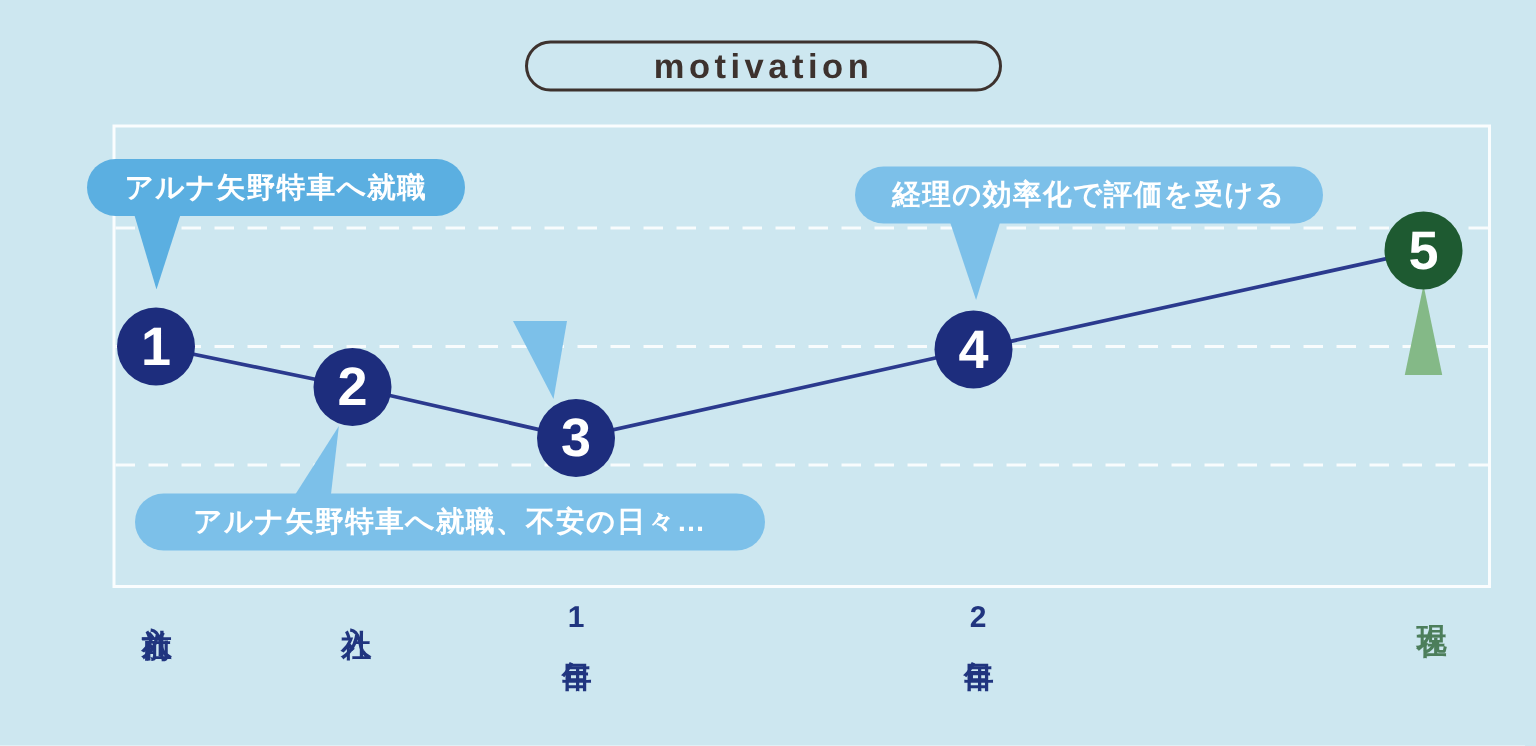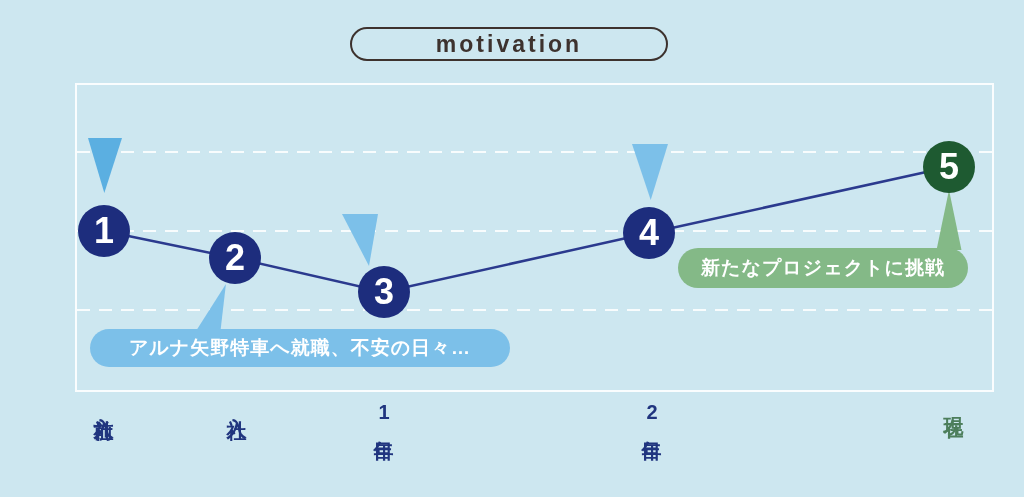--- a/index.html
+++ b/index.html
@@ -74,21 +74,22 @@
     <line class="gridline" x1="77" y1="310" x2="993" y2="310"></line>
     <polyline class="motivline" points="104,231 235,258 384,292 649,233 949,167"></polyline>
   </svg>
 
   <div class="tail b-dark" style="left:88px;  top:138px; width:34px; height:55px; clip-path:polygon(0 0,100% 0,48% 100%);"></div>
   <div class="tail b-light" style="left:342px; top:214px; width:36px; height:52px; clip-path:polygon(0 0,100% 0,75% 100%);"></div>
   <div class="tail b-light" style="left:632px; top:144px; width:36px; height:56px; clip-path:polygon(0 0,100% 0,52% 100%);"></div>
   <div class="tail b-green" style="left:936px; top:190px; width:26px; height:60px; clip-path:polygon(50% 0,2% 100%,98% 100%);"></div>
   <div class="tail b-light" style="left:196px; top:284px; width:34px; height:47px; clip-path:polygon(88% 0,0 100%,72% 100%);"></div>
 
-  <div class="bubble b-green" style="left:678px; top:248px; width:290px; height:40px;">新たなプロジェクトに挑戦</div>
+  <div class="bubble b-dark" style="left:58px;  top:106px; width:252px; height:38px;">アルナ矢野特車へ就職</div>
+  <div class="bubble b-light" style="left:570px; top:111px; width:312px; height:38px;">経理の効率化で評価を受ける</div>
   <div class="bubble b-light" style="left:90px;  top:329px; width:420px; height:38px;">アルナ矢野特車へ就職、不安の日々…</div>
 
   <div class="node" style="left:78px;  top:205px;">1</div>
   <div class="node" style="left:209px; top:232px;">2</div>
   <div class="node" style="left:358px; top:266px;">3</div>
   <div class="node" style="left:623px; top:207px;">4</div>
   <div class="node green" style="left:923px; top:141px;">5</div>
 
   <div class="xlabel" style="left:94px;  top:401px;">入社前</div>
   <div class="xlabel" style="left:227px; top:401px;">入社</div>

